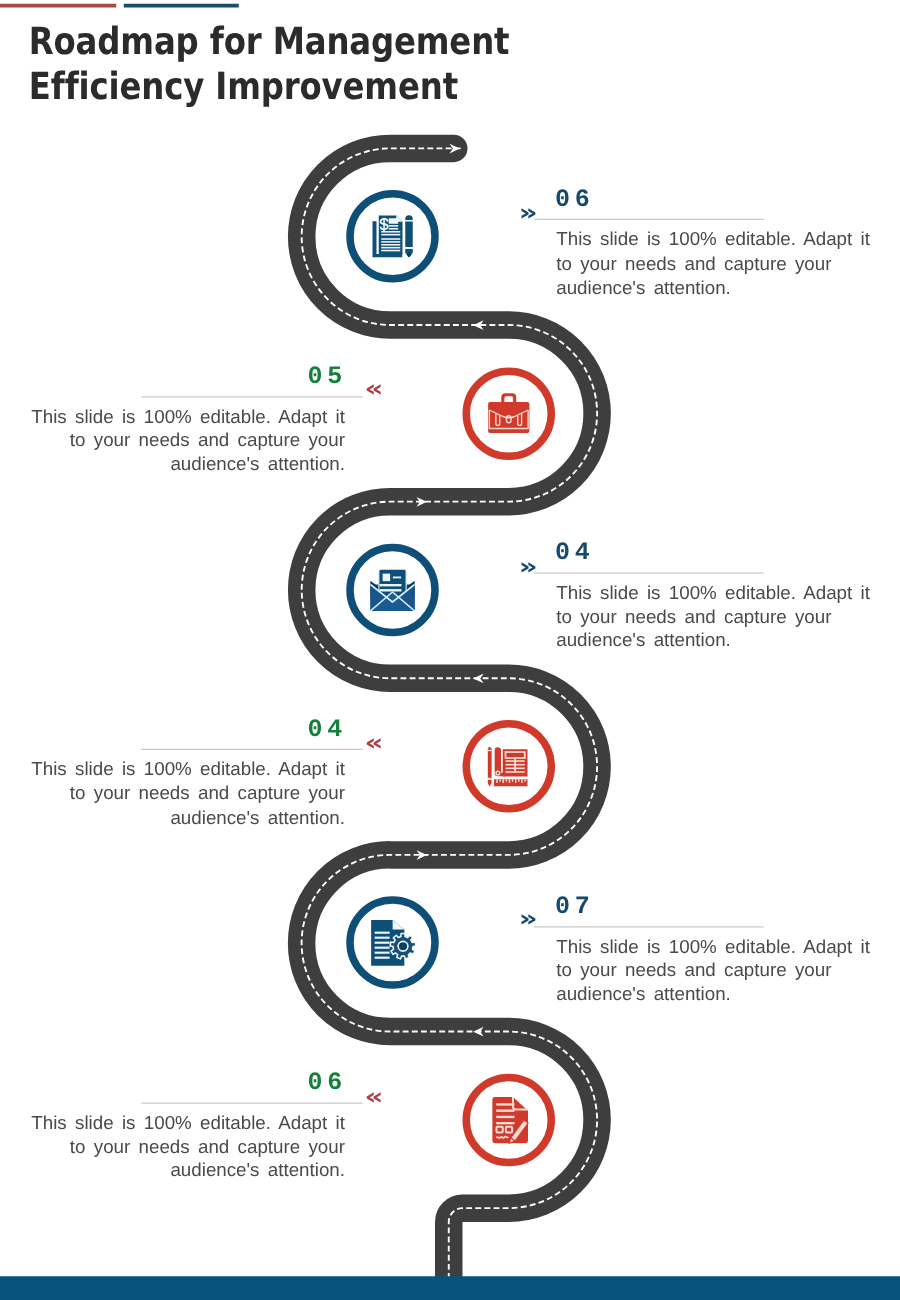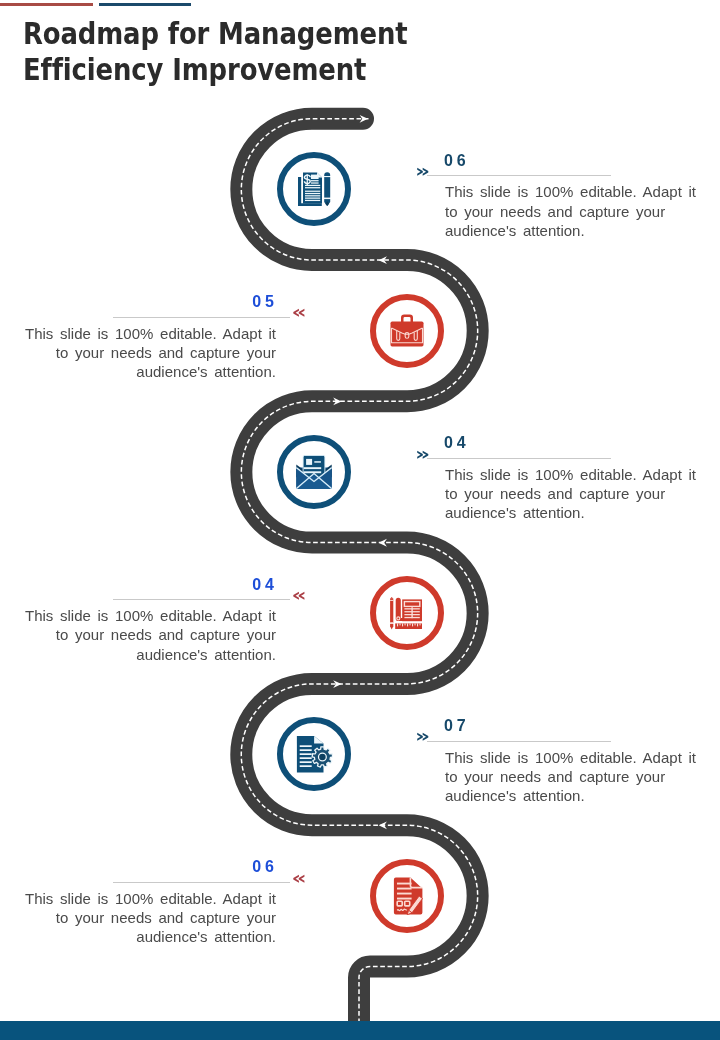--- a/index.html
+++ b/index.html
@@ -19,38 +19,38 @@
   .node{position:absolute;width:74px;height:74px;border-radius:50%;
         box-sizing:border-box;background:#fff;display:flex;
         align-items:center;justify-content:center;}
   .node.blue{border:6.5px solid #0e4f78;}
   .node.red{border:6.5px solid #cf3a2b;}
   .node svg{display:block;}
 
   .block{position:absolute;}
   .block .hdr{position:relative;height:29px;}
   .block .rule{position:absolute;bottom:0;height:1px;background:#c9c9c9;width:184px;}
-  .block .num{position:absolute;bottom:3.5px;font-family:Liberation Sans, sans-serif;
-               font-weight:700;font-size:16px;letter-spacing:3.8px;line-height:24px;}
+  .block .num{position:absolute;bottom:3.5px;font-family:Liberation Mono, monospace;
+               font-weight:700;font-size:20px;letter-spacing:3.8px;line-height:24px;}
   .block .chev{position:absolute;bottom:1.2px;font-size:18px;font-weight:700;
                line-height:8px;font-family:"DejaVu Sans",sans-serif;
                transform:scaleX(1.3);}
   .block p{margin:18px;font-size:15px;line-height:19.2px;color:#4a4a4a;width:254px;
            word-spacing:2.5px;font-family:"Liberation Sans",sans-serif;}
 
   .block.right{left:427px;}
   .block.right .rule{left:0;}
   .block.right .num{left:17px;color:#17496a;}
   .block.right .chev{left:-12.5px;color:#17496a;transform-origin:left center;}
   .block.right p{text-align:left;margin-left:18px;margin-top:6px;}
 
   .block.left{left:24.7px;width:265px;}
   .block.left .hdr{width:265px;}
   .block.left .rule{right:0;width:177px;}
-  .block.left .num{right:12px;color:#1d4ed8;}
+  .block.left .num{right:12px;color:#15803d;}
   .block.left .chev{right:-17px;color:#ab3f46;transform-origin:right center;}
   .block.left p{text-align:right;margin-left:0;margin-top:6px;width:251.3px;}
 </style>
 </head>
 <body>
 
 <div class="page">
   <div class="topbar" id="bar-red"></div>
   <div class="topbar" id="bar-blue"></div>
   <div id="title">

